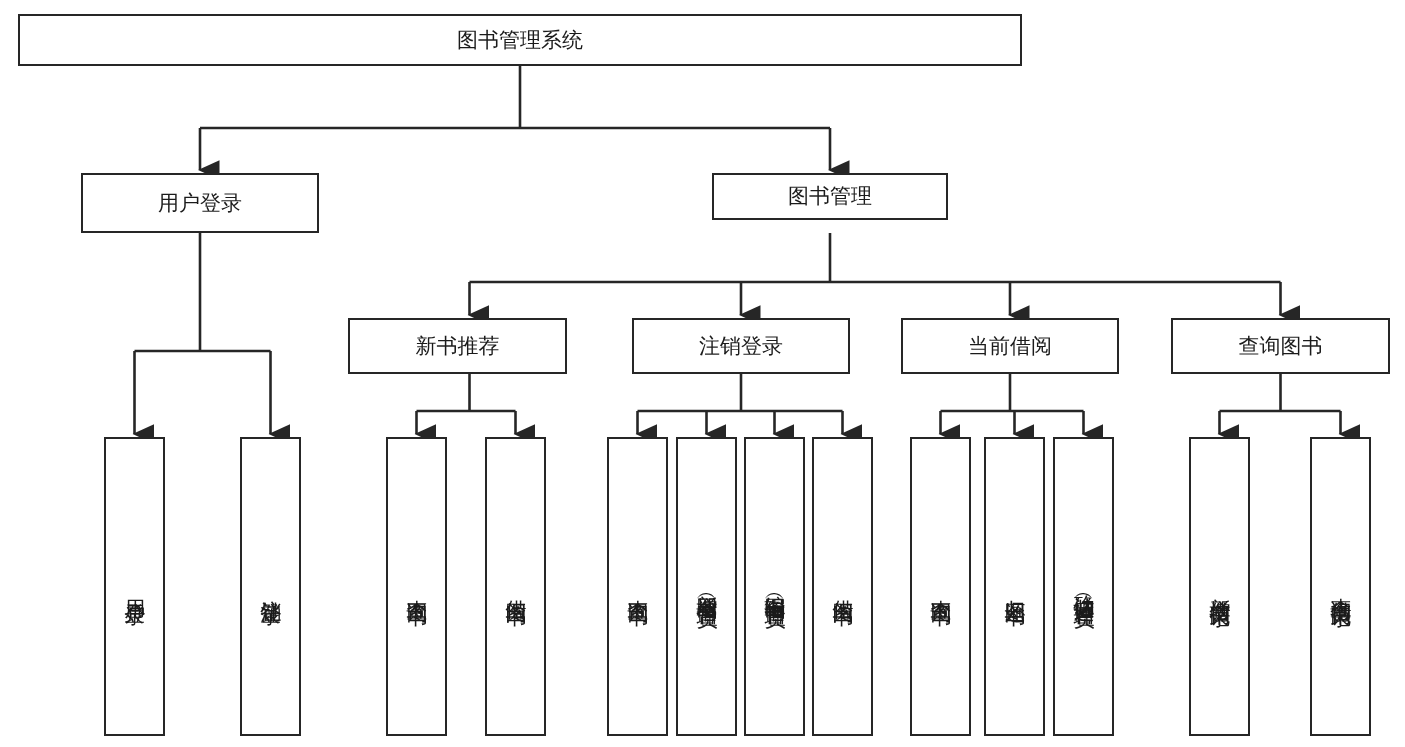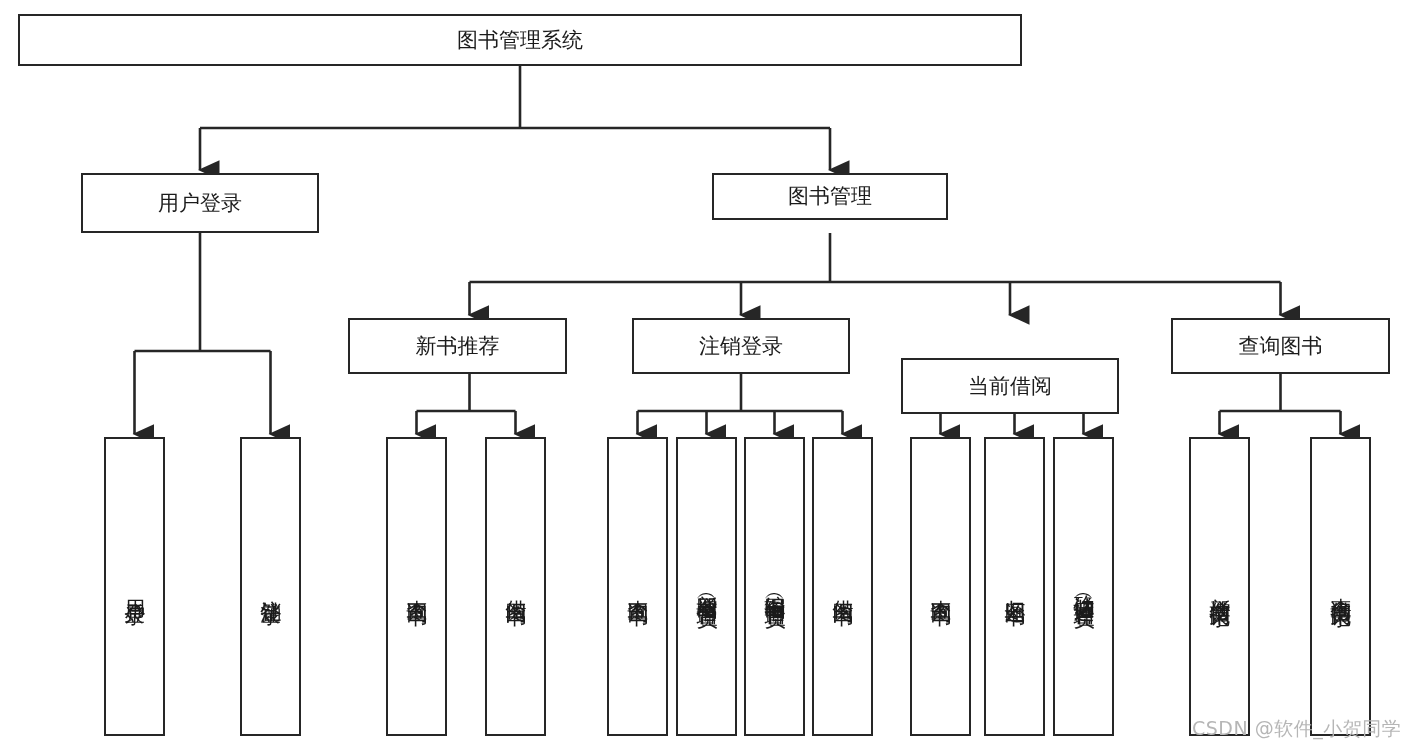--- a/index.html
+++ b/index.html
@@ -118,21 +118,21 @@
       </div>
       <div class="node horiz" style="left: 712px; top: 173px; width: 236px; height: 47px;">
         <span class="lbl">图书管理</span>
       </div>
       <div class="node horiz" style="left: 348px; top: 318px; width: 219px; height: 56px;">
         <span class="lbl">新书推荐</span>
       </div>
       <div class="node horiz" style="left: 632px; top: 318px; width: 218px; height: 56px;">
         <span class="lbl">注销登录</span>
       </div>
-      <div class="node horiz" style="left: 901px; top: 318px; width: 218px; height: 56px; margin-top: 40px;">
+      <div class="node horiz" style="left: 901px; top: 318px; width: 218px; height: 56px;">
         <span class="lbl">当前借阅</span>
       </div>
       <div class="node horiz" style="left: 1171px; top: 318px; width: 219px; height: 56px;">
         <span class="lbl">查询图书</span>
       </div>
       <div class="node vert" style="left: 104px; top: 437px; width: 61px; height: 299px;">
         <span class="lbl">用户登录</span>
       </div>
       <div class="node vert" style="left: 240px; top: 437px; width: 61px; height: 299px;">
         <span class="lbl">注销登录</span>
@@ -165,15 +165,14 @@
         <span class="lbl">确认归还（管理员）</span>
       </div>
       <div class="node vert" style="left: 1189px; top: 437px; width: 61px; height: 299px;">
         <span class="lbl">新增借阅记录</span>
       </div>
       <div class="node vert" style="left: 1310px; top: 437px; width: 61px; height: 299px;">
         <span class="lbl">查询借阅记录</span>
       </div>
     </div>
 
-  <div class="watermark" style="left: 1192px; top: 716px; color: rgb(182, 182, 182);">CSDN @软件_小贺同学</div>
 
 </div>
 
 </body></html>

